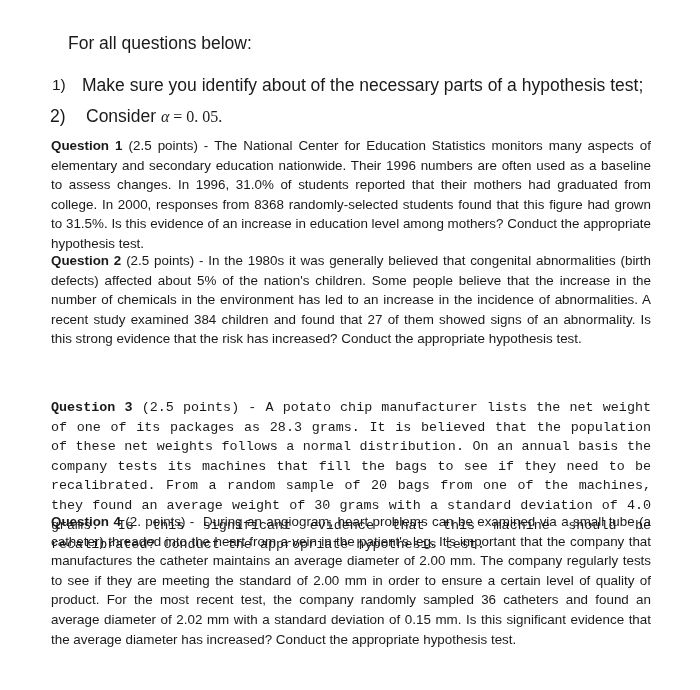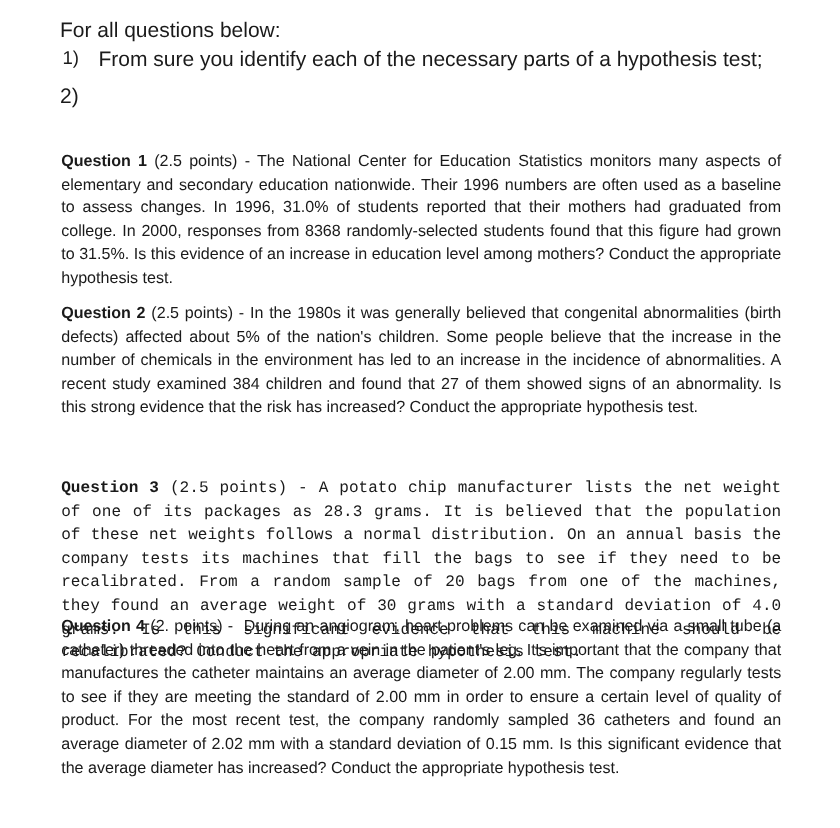--- a/index.html
+++ b/index.html
@@ -24,21 +24,21 @@
     }
     .intro {
       position: absolute;
       left: 50px;
       top: 13px;
       width: 620px;
       font-size: 17.5px;
       line-height: 24px;
     }
     .intro-heading {
-      margin: 0;
+      margin: 18px;
     }
     .intro-list {
       margin: 0;
       padding: 0;
       list-style: none;
     }
     .intro-item {
       position: relative;
       padding-left: 32px;
     }
@@ -72,39 +72,40 @@
       left: 51px;
       width: 600px;
       font-size: 13.4px;
       line-height: 19.6px;
       text-align: justify;
       margin: 0;
     }
     .question .qlabel {
       font-weight: bold;
     }
-    #q1 { top: 124px; }
+    #q1 { top: 136px; }
     #q2 { top: 251px; }
     #q3 { top: 398px; font-family: Liberation Mono, monospace; }
     #q4 { top: 512px; }
   </style>
 </head>
 <body>
 
 <div class="page">
 
   <div class="intro">
     <p class="intro-heading">For all questions below:</p>
     <ol class="intro-list">
       <li class="intro-item first">
         <span class="num">1)</span>
-        <span class="txt">From sure you identify each of the necessary parts of a hypothesis test;</span>
+        <span class="txt">Make sure you identify about of the necessary parts of a hypothesis test;</span>
       </li>
       <li class="intro-item second">
         <span class="num">2)</span>
+        <span class="txt"><span>Consider</span> <span class="math"><span class="alpha">α</span><span> = </span><span>0. 05.</span></span></span>
       </li>
     </ol>
   </div>
 
   <p class="question" id="q1"><span class="qlabel">Question 1</span> <span>(2.5 points)</span><span> - </span><span>The National Center for Education Statistics monitors many aspects of elementary and secondary education nationwide. Their 1996 numbers are often used as a baseline to assess changes. In 1996, 31.0% of students reported that their mothers had graduated from college. In 2000, responses from 8368 randomly-selected students found that this figure had grown to 31.5%. Is this evidence of an increase in education level among mothers? Conduct the appropriate hypothesis test.</span></p>
 
   <p class="question" id="q2"><span class="qlabel">Question 2</span> <span>(2.5 points)</span><span> - </span><span>In the 1980s it was generally believed that congenital abnormalities (birth defects) affected about 5% of the nation's children. Some people believe that the increase in the number of chemicals in the environment has led to an increase in the incidence of abnormalities. A recent study examined 384 children and found that 27 of them showed signs of an abnormality. Is this strong evidence that the risk has increased? Conduct the appropriate hypothesis test.</span></p>
 
   <p class="question" id="q3"><span class="qlabel">Question 3</span> <span>(2.5 points)</span><span> - </span><span>A potato chip manufacturer lists the net weight of one of its packages as 28.3 grams. It is believed that the population of these net weights follows a normal distribution. On an annual basis the company tests its machines that fill the bags to see if they need to be recalibrated. From a random sample of 20 bags from one of the machines, they found an average weight of 30 grams with a standard deviation of 4.0 grams. Is this significant evidence that this machine should be recalibrated? Conduct the appropriate hypothesis test.</span></p>
 

